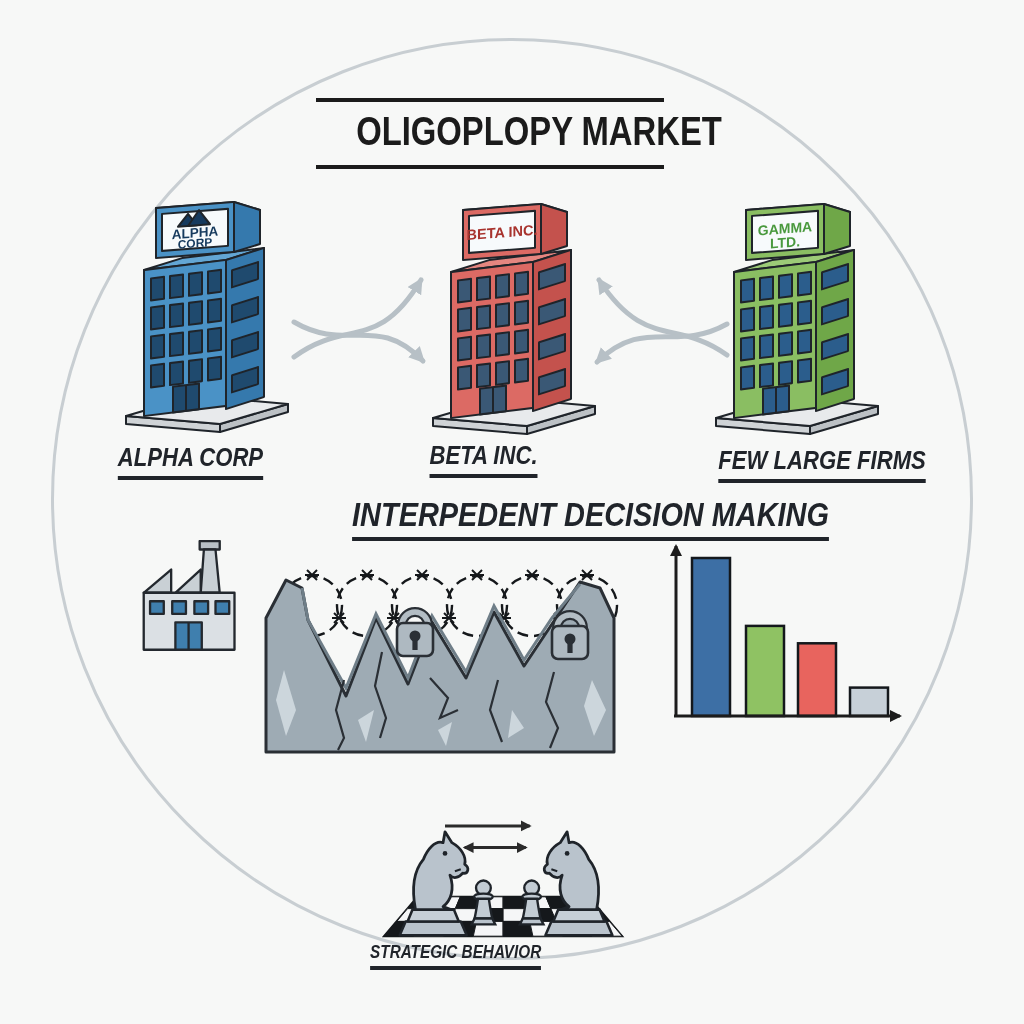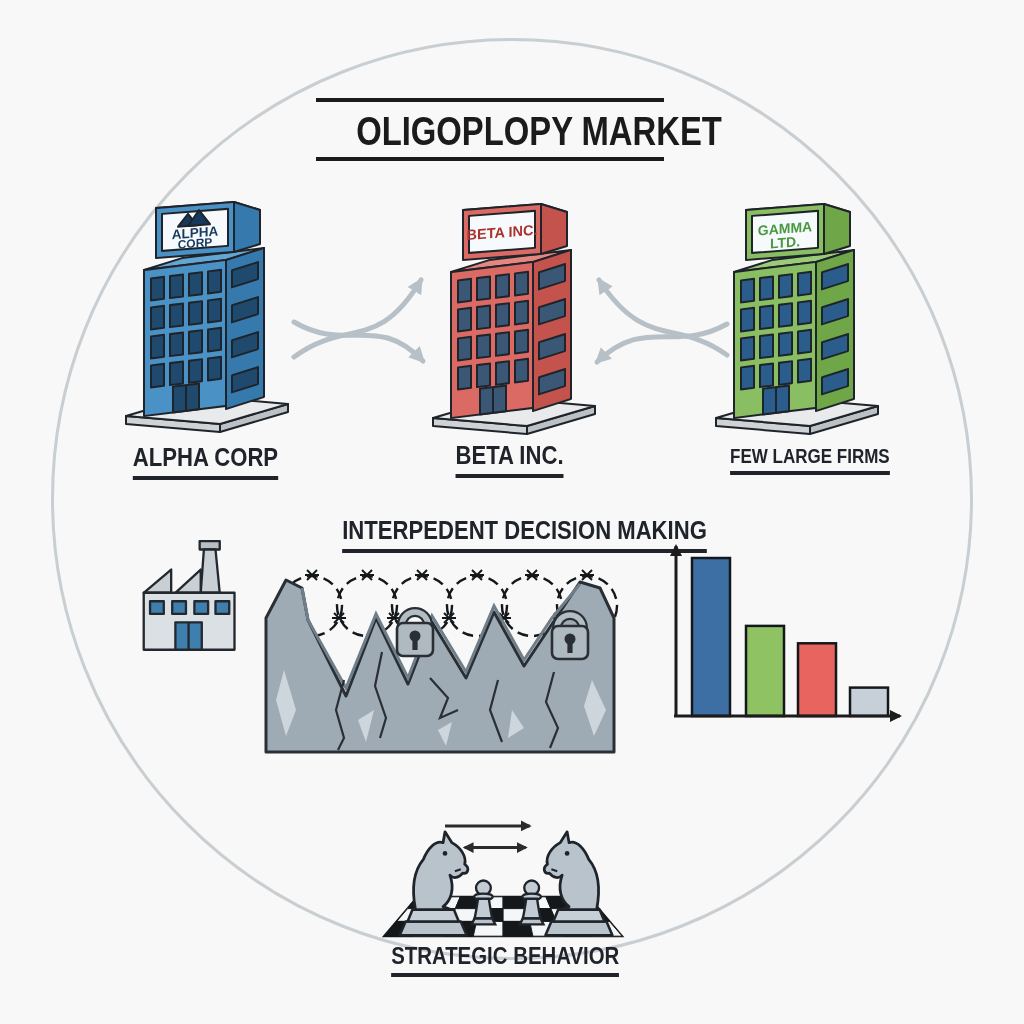--- a/index.html
+++ b/index.html
@@ -2,25 +2,25 @@
 <html><head>
 <meta charset="utf-8">
 <style>
   html,body{margin:0;padding:0;background:#f7f8f7;}
   #canvas{position:relative;width:1024px;height:1024px;background:#f7f8f7;overflow:hidden;
           font-family:"Liberation Sans",sans-serif;color:#1d1f21;}
   .abs{position:absolute;}
   #big-circle{left:51px;top:38px;width:916px;height:916px;border:3px solid #c8ced2;border-radius:50%;}
   
   #title-block{left:316px;top:98px;width:348px;border-top:4px solid #1b1b1b;border-bottom:4px solid #1b1b1b;
-               padding:7px 0 3px 0;text-align:center;}
+               padding:7px 0 11px 0;text-align:center;}
   #title-block .t{font-size:40px;font-weight:bold;white-space:nowrap;display:inline-block;
                   transform:scaleX(.82);transform-origin:center;letter-spacing:0;color:#1b1b1b;}
   
-  .cap{text-align:center;font-weight:bold;color:#20242a;}
+  .cap{text-align:left;font-weight:bold;color:#20242a;font-style:italic;}
   .cap .ln{display:inline-block;transform:scaleX(.85);transform-origin:center;white-space:nowrap;}
   .cap .ul{border-bottom:4px solid #20242a;padding-bottom:3px;}
   
   .bldg path,.bldg rect,.bldg polygon{stroke:#1f242a;stroke-width:2;stroke-linejoin:round;}
   .b-alpha .f-front{fill:#4a92c6}.b-alpha .f-side{fill:#3579ad}.b-alpha .f-top{fill:#63a6d4}
   .b-alpha .f-win{fill:#1f4a6e}.b-alpha .f-door{fill:#1f4a6e}.b-alpha .sign-text{fill:#163a5e}
   .b-beta .f-front{fill:#dc6a64}.b-beta .f-side{fill:#c4524d}.b-beta .f-top{fill:#e58680}
   .b-beta .f-win{fill:#3a5875}.b-beta .f-door{fill:#3a5875}.b-beta .sign-text{fill:#a8332e}
   .b-gamma .f-front{fill:#8abe62}.b-gamma .f-side{fill:#6fa748}.b-gamma .f-top{fill:#9ccb77}
   .b-gamma .f-win{fill:#2b5d8c}.b-gamma .f-door{fill:#2b5d8c}.b-gamma .sign-text{fill:#49993e}
@@ -201,24 +201,24 @@
     <path d="M142,97 C90,60 60,92 14,22" fill="none" stroke="#b7c0c6" stroke-width="5" stroke-linecap="round" marker-end="url(#arrGray)"></path>
     <path d="M142,66 C90,95 60,58 12,104" fill="none" stroke="#b7c0c6" stroke-width="5" stroke-linecap="round" marker-end="url(#arrGray)"></path>
   </svg>
 
   <div class="abs cap" style="left:105px;top:442px;width:200px;font-size:26px">
     <span class="ln ul">ALPHA CORP</span>
   </div>
   <div class="abs cap" style="left:420px;top:440px;width:180px;font-size:26px">
     <span class="ln ul">BETA INC.</span>
   </div>
-  <div class="abs cap" style="left:700px;top:445px;width:220px;font-size:20px">
+  <div class="abs cap" style="left:700px;top:445px;width:220px;font-size:26px">
     <span class="ln ul">FEW LARGE FIRMS</span>
   </div>
-  <div class="abs cap" style="left:310px;top:515px;width:400px;font-size:26px">
+  <div class="abs cap" style="left:310px;top:495px;width:400px;font-size:34px">
     <span class="ln ul">INTERPEDENT DECISION MAKING</span>
   </div>
 
   <svg class="abs" style="left:128px;top:540px" width="118" height="114" viewBox="0 0 110 108">
     <g stroke="#23282e" stroke-width="2.2" stroke-linejoin="round">
       <rect x="67" y="1" width="19" height="8" fill="#b8c0c6"></rect>
       <polygon points="71,9 82,9 86,50 68,50" fill="#c9d0d5"></polygon>
       <polygon points="14,50 40,28 40,50" fill="#c9d0d5"></polygon>
       <polygon points="44,50 68,28 68,50" fill="#c9d0d5"></polygon>
       <rect x="14" y="50" width="86" height="54" fill="#dbe0e4"></rect>
@@ -366,17 +366,17 @@
         <polygon points="177,113 204,113 213.75,128 183.5,128" fill="#15181b" stroke="#15181b" stroke-width="1"></polygon>
         <polygon points="204,113 231,113 244,128 213.75,128" fill="#f5f6f7" stroke="#15181b" stroke-width="1"></polygon>
       </g>
 
     <use href="#kn"></use>
     <use href="#kn" transform="translate(252,0) scale(-1,1)"></use>
     <use href="#pw" transform="translate(103,112)"></use>
     <use href="#pw" transform="translate(152,112)"></use>
   </svg>
 
-  <div class="abs cap" style="left:355px;top:942px;width:300px;font-size:24px">
+  <div class="abs cap" style="left:355px;top:942px;width:300px;font-size:18px">
     <span class="ln ul">STRATEGIC BEHAVIOR</span>
   </div>
 
 </div>
 
 </body></html>

